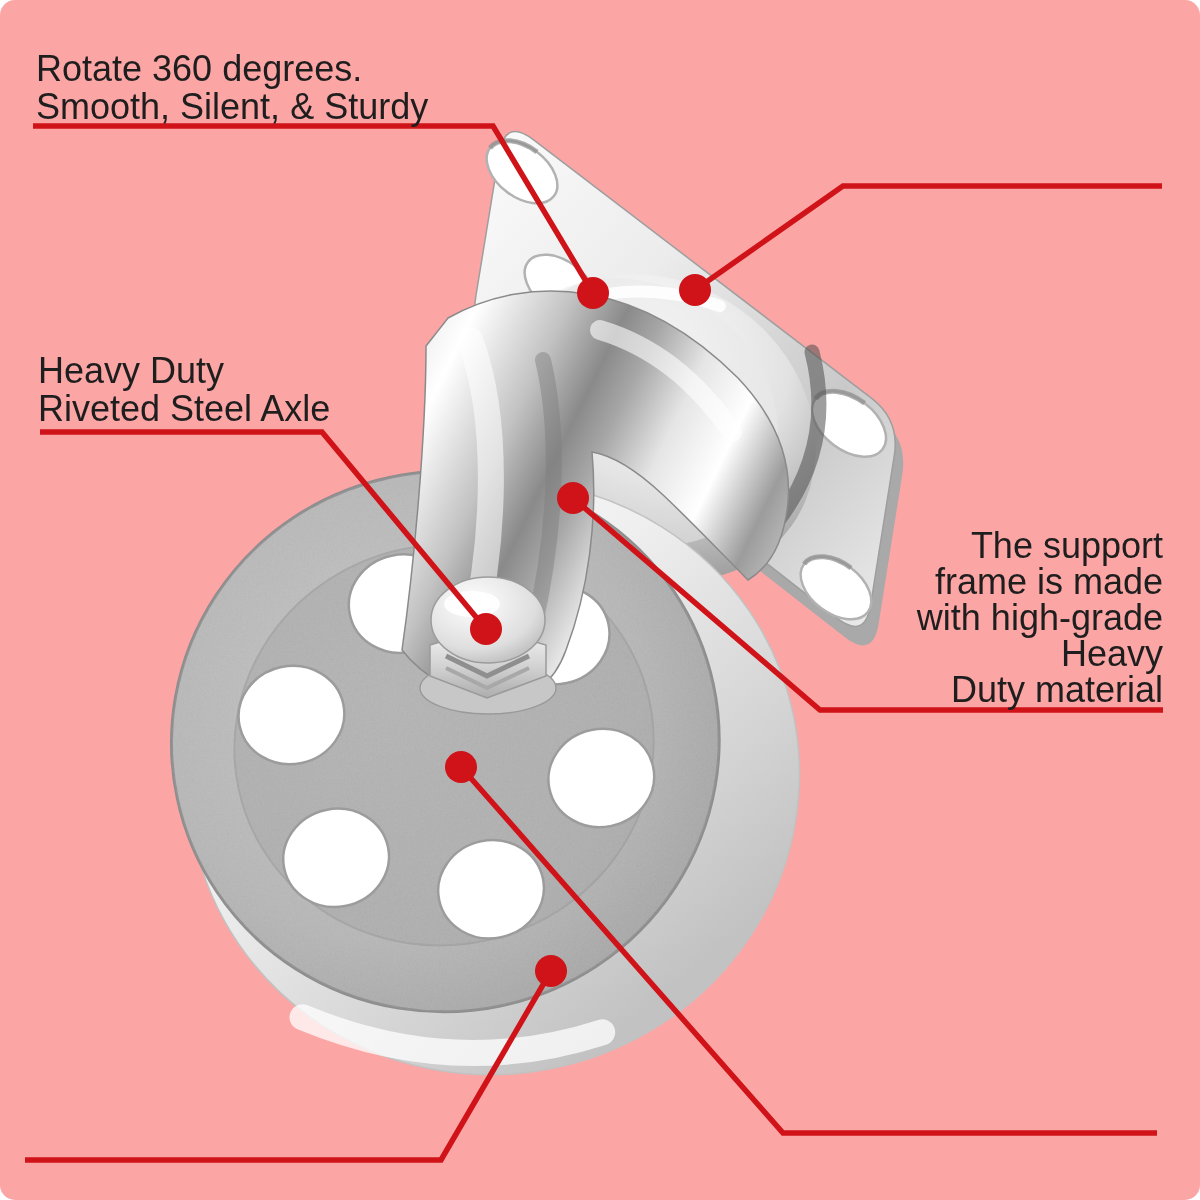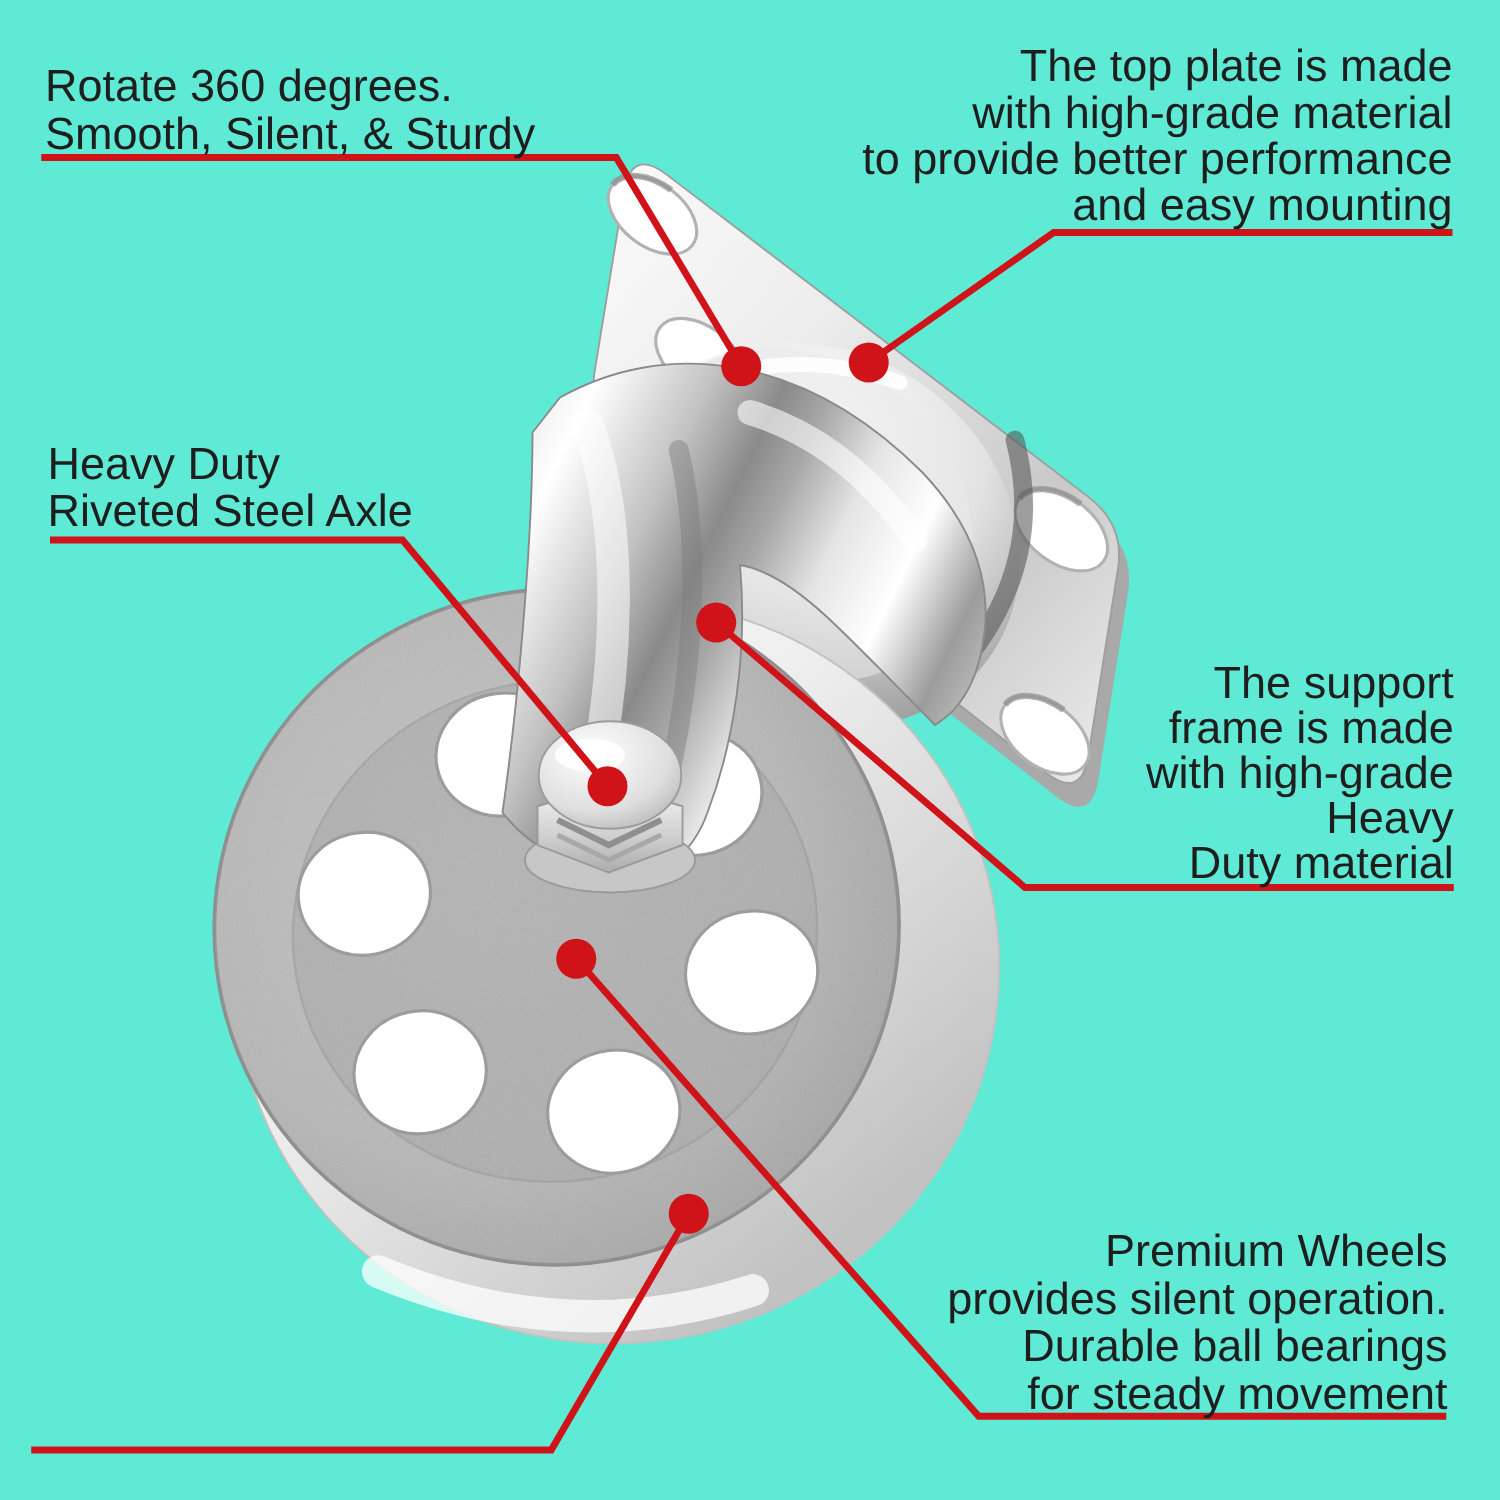--- a/index.html
+++ b/index.html
@@ -1,17 +1,17 @@
 <!DOCTYPE html>
 <html><head>
 <meta charset="utf-8">
 <style>
   html,body{margin:0;padding:0;background:#ffffff;}
-  #canvas{position:relative;width:1200px;height:1200px;background:#5eead4;overflow:hidden;
-          font-family:"Liberation Sans","DejaVu Sans",sans-serif;}
+  #canvas{position:relative;width:1200px;height:1200px;background:#fca5a5;overflow:hidden;
+          font-family:"Liberation Sans","DejaVu Sans",sans-serif;border-radius:15px;}
   #art{position:absolute;left:0;top:0;}
   .callout{position:absolute;color:#1e1e1e;font-size:36px;line-height:38px;
            white-space:pre-line;letter-spacing:0px;}
   .align-left{text-align:left;}
   .align-right{text-align:right;}
   #c1{left:36px;top:50px;}
   #c2{right:38px;top:34px;line-height:37px;}
   #c3{left:38px;top:352px;}
   #c4{right:37px;top:528px;line-height:36px;}
   #c5{left:30px;top:1048px;}
@@ -173,29 +173,21 @@
       <circle cx="695" cy="290" r="16" fill="#cf1318"></circle>
       <circle cx="486" cy="629" r="16" fill="#cf1318"></circle>
       <circle cx="573" cy="498" r="16" fill="#cf1318"></circle>
       <circle cx="551" cy="971" r="16" fill="#cf1318"></circle>
       <circle cx="461" cy="767" r="16" fill="#cf1318"></circle>
     </g>
   </svg>
 
   <div id="c1" class="callout align-left">Rotate 360 degrees.
 Smooth, Silent, &amp; Sturdy</div>
-  <div id="c2" class="callout align-right">The top plate is made
-with high-grade material
-to provide better performance
-and easy mounting</div>
   <div id="c3" class="callout align-left">Heavy Duty
 Riveted Steel Axle</div>
   <div id="c4" class="callout align-right">The support
 frame is made
 with high-grade
 Heavy
 Duty material</div>
-  <div id="c6" class="callout align-right">Premium Wheels
-provides silent operation.
-Durable ball bearings
-for steady movement</div>
 
 </div>
 
 </body></html>

